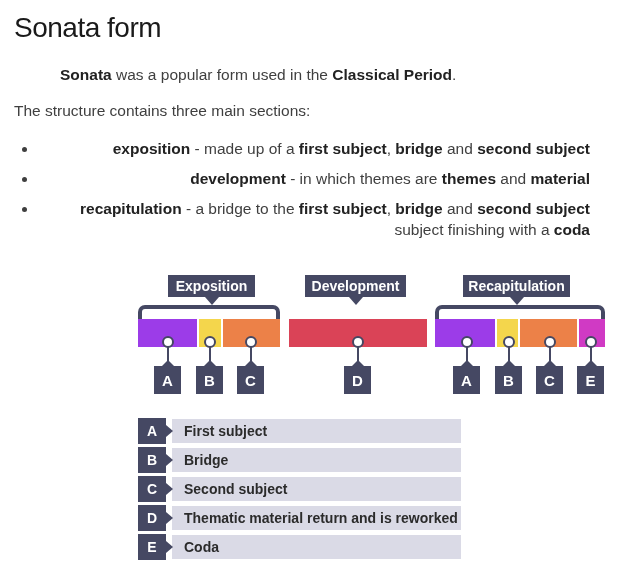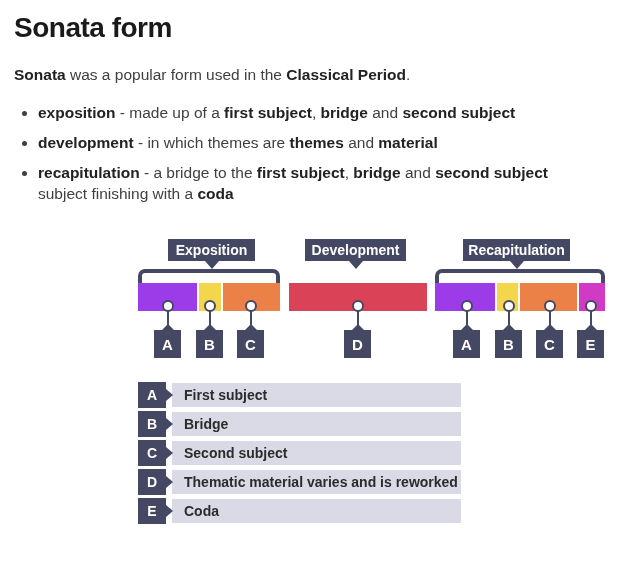--- a/index.html
+++ b/index.html
@@ -2,29 +2,29 @@
 <html style="--slate: #454863; --purple: #9c3ce8; --yellow: #f4d64c; --orange: #ec8148; --red: #da4357; --magenta: #d03ac4; --legend_bar: #dadae6;"><head>
 <meta charset="utf-8">
 <style>
   html,body{margin:0;padding:0;}
   body{
     width:618px;height:578px;background:#ffffff;overflow:hidden;
     font-family:"Liberation Sans",sans-serif;color:#3f3f3f;
   }
   .content{padding:0 14px;}
   .page-title{
-    margin:12px 0 0 0;font-size:28px;line-height:32px;font-weight:bold;
+    margin:12px 0 0 0;font-size:28px;line-height:32px;font-weight:normal;
     color:#1a1a1a;letter-spacing:-0.5px;
   }
   p{margin:0;font-size:15.5px;line-height:22px;}
-  .p-intro{margin-top:20px;}
+  .p-intro{margin-top:20px;margin-left:46px;}
   .p-structure{margin-top:14px;}
   .bd{font-weight:bold;color:#222222;}
   ul{margin:16px 0 0 0;padding-left:24px;}
-  li{font-size:15.5px;line-height:21px;margin-bottom:9px;max-width:552px;}
+  li{font-size:15.5px;line-height:21px;margin-bottom:9px;max-width:552px;text-align:right;}
 
   
   .diagram{position:relative;width:618px;height:120px;margin-top:34px;}
   .dlabel{
     position:absolute;top:1px;height:22px;background:var(--slate,#454863);
     color:#fff;font-weight:bold;font-size:14px;
     display:flex;align-items:center;justify-content:center;
   }
   .dlabel::after{
     content:"";position:absolute;top:22px;left:50%;margin-left:-7px;
@@ -79,20 +79,21 @@
 </style>
 </head>
 <body>
 
 <div class="content">
 
   <h1 class="page-title">Sonata form</h1>
 
   <p class="p-intro"><span class="bd">Sonata</span><span> was a popular form used in the </span><span class="bd">Classical Period</span><span>.</span></p>
 
+  <p class="p-structure">The structure contains three main sections:</p>
 
   <ul>
     <li><span class="bd">exposition</span><span> - made up of a </span><span class="bd">first subject</span><span>, </span><span class="bd">bridge</span><span> and </span><span class="bd">second subject</span></li>
     <li><span class="bd">development</span><span> - in which themes are </span><span class="bd">themes</span><span> and </span><span class="bd">material</span></li>
     <li><span class="bd">recapitulation</span><span> - a bridge to the </span><span class="bd">first subject</span><span>, </span><span class="bd">bridge</span><span> and </span><span class="bd">second subject</span><br>
     <span>subject finishing with a </span><span class="bd">coda</span></li>
   </ul>
 </div>
 
 <div class="diagram">
@@ -151,19 +152,19 @@
   <div class="lrow">
     <div class="badge">B</div>
     <div class="lbar">Bridge</div>
   </div>
   <div class="lrow">
     <div class="badge">C</div>
     <div class="lbar">Second subject</div>
   </div>
   <div class="lrow">
     <div class="badge">D</div>
-    <div class="lbar">Thematic material varies and is reworked</div>
+    <div class="lbar">Thematic material return and is reworked</div>
   </div>
   <div class="lrow">
     <div class="badge">E</div>
     <div class="lbar">Coda</div>
   </div>
 </div>
 
 </body></html>

